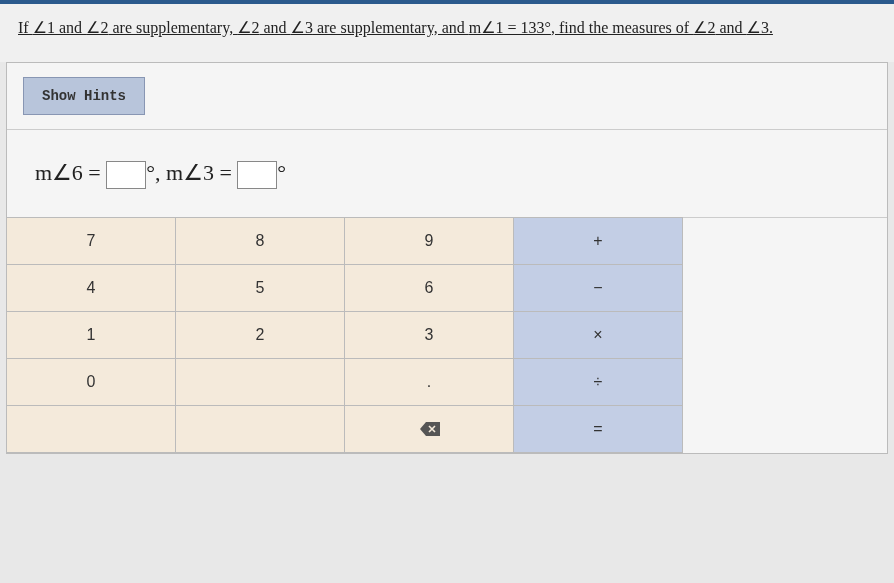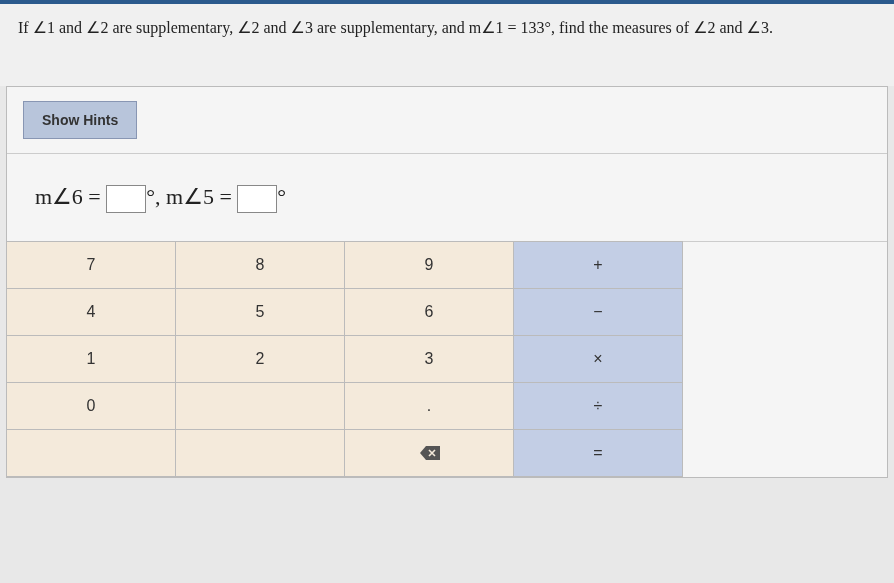--- a/index.html
+++ b/index.html
@@ -14,35 +14,35 @@
       height: 4px;
       background: #2b5a8d;
     }
     .question-area {
       padding: 12px 18px 18px 18px;
       background: #f0f0f0;
       font-size: 16px;
       line-height: 1.5;
       color: #222;
     }
-    .question-text { margin-bottom: 28px; }
+    .question-text { margin-bottom: 4px; text-decoration: underline; }
     .angle { font-family: serif; }
     .panel {
       margin: 0 6px;
       background: #f5f5f5;
       border: 1px solid #bbb;
     }
     .hints-btn {
       display: inline-block;
       margin: 14px 16px;
       padding: 10px 18px;
       background: #b8c5db;
       border: 1px solid #8896b3;
       color: #333;
-      font-family: Liberation Sans, sans-serif;
+      font-family: Liberation Mono, monospace;
       font-size: 14px;
       font-weight: bold;
       cursor: pointer;
     }
     .answer-row {
       padding: 30px 28px 28px 28px;
       border-top: 1px solid #ccc;
       border-bottom: 1px solid #ccc;
       font-size: 22px;
       color: #222;
@@ -95,21 +95,21 @@
 <div class="question-area">
   <div class="question-text">
     <span>If </span><span class="angle">∠1</span><span> and </span><span class="angle">∠2</span><span> are supplementary, </span><span class="angle">∠2</span><span> and </span><span class="angle">∠3</span><span> are supplementary, and </span><span>m∠1 = 133°</span><span>, find the measures of </span><span class="angle">∠2</span><span> and </span><span class="angle">∠3</span><span>.</span>
   </div>
 </div>
 
 <div class="panel">
   <button class="hints-btn">Show Hints</button>
 
   <div class="answer-row">
-    <span>m∠6 = </span><input class="ans-input" value="" style=""><span>°, </span><span>m∠5 = </span><input class="ans-input" value="" style=""><span>°</span>
+    <span>m∠6 = </span><input class="ans-input" value="" style=""><span>°, </span><span>m∠3 = </span><input class="ans-input" value="" style=""><span>°</span>
   </div>
 
   <div class="keypad">
     <div class="key key-num">7</div>
     <div class="key key-num">8</div>
     <div class="key key-num">9</div>
     <div class="key key-op">+</div>
 
     <div class="key key-num">4</div>
     <div class="key key-num">5</div>

